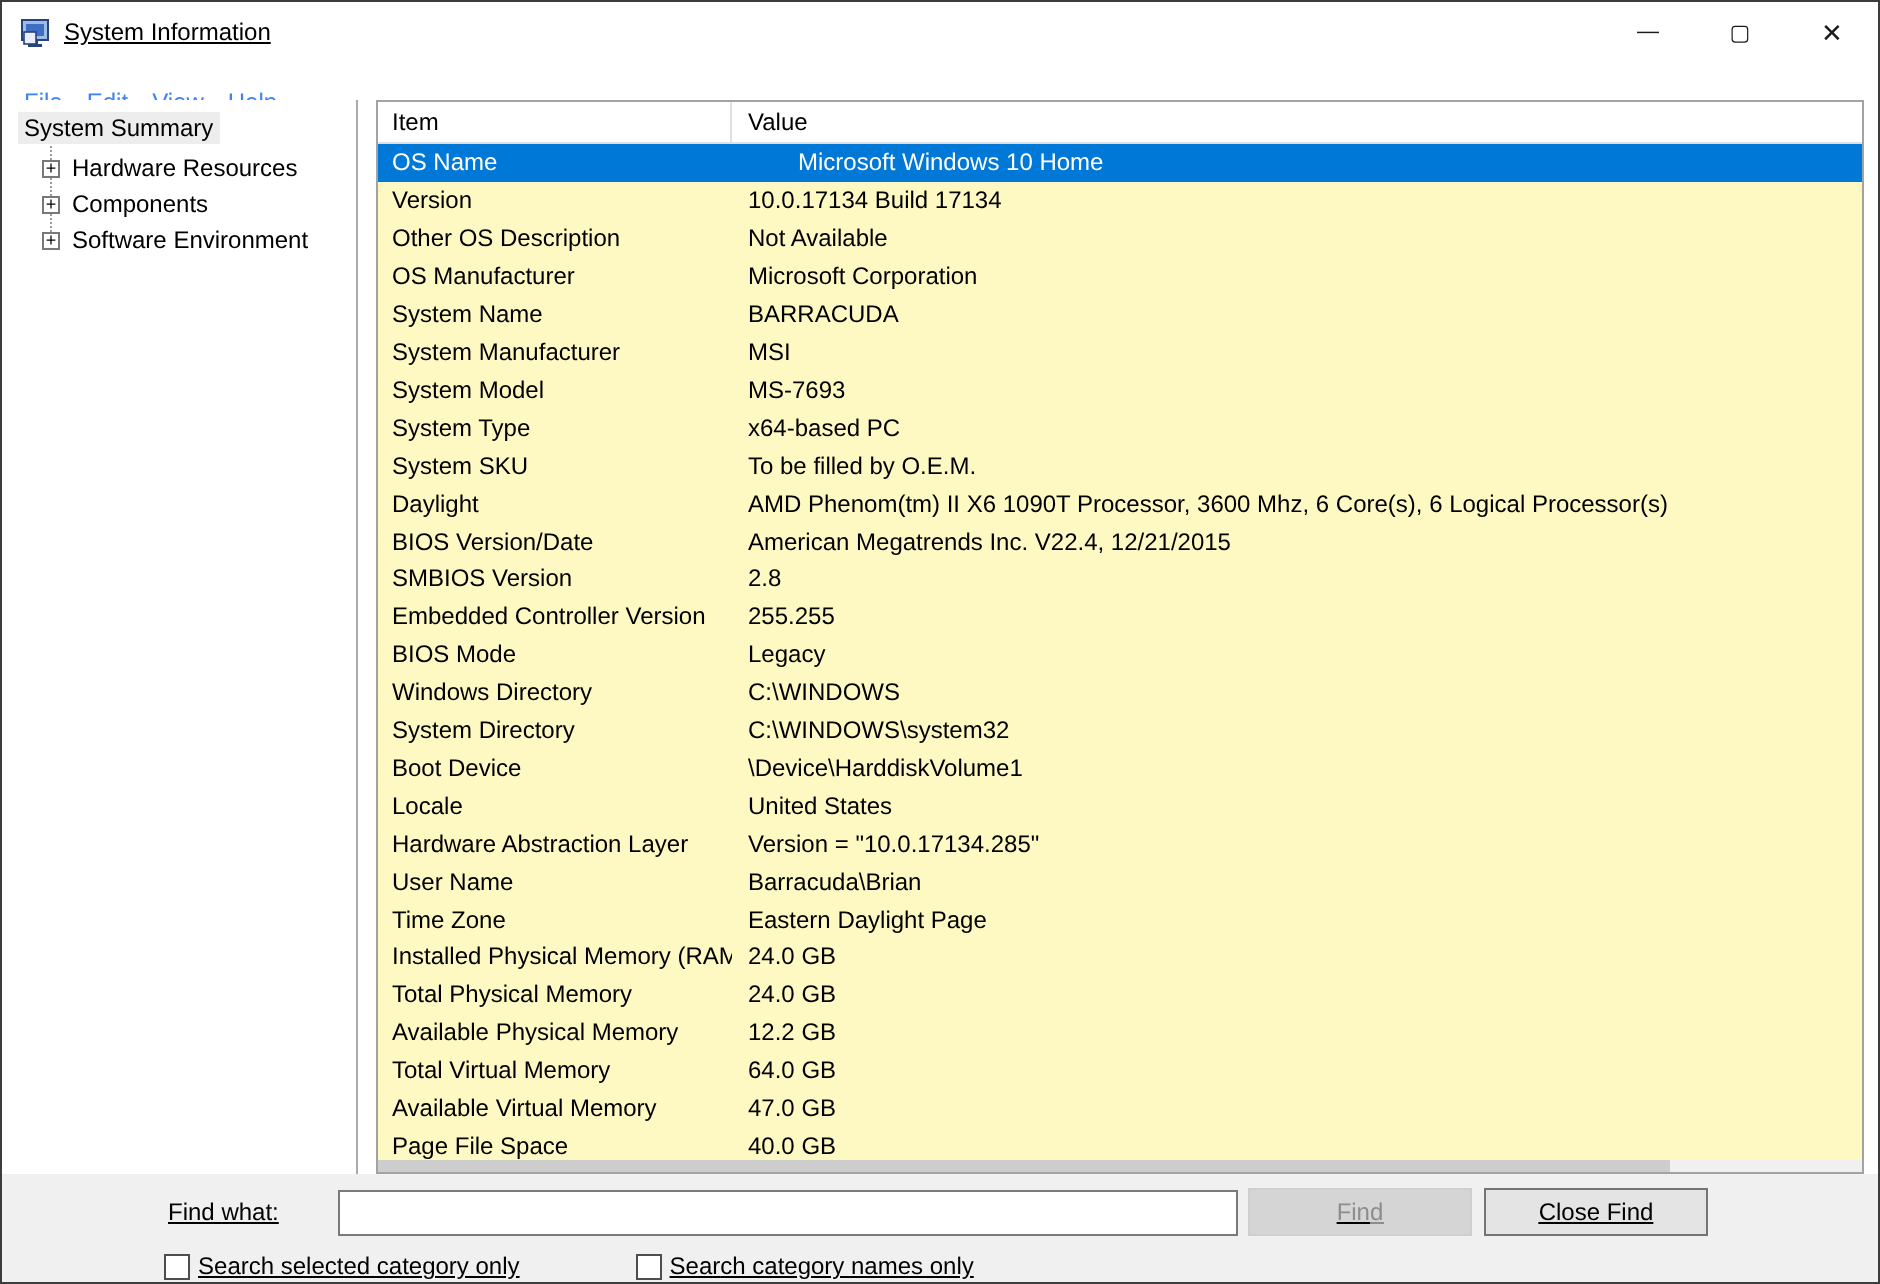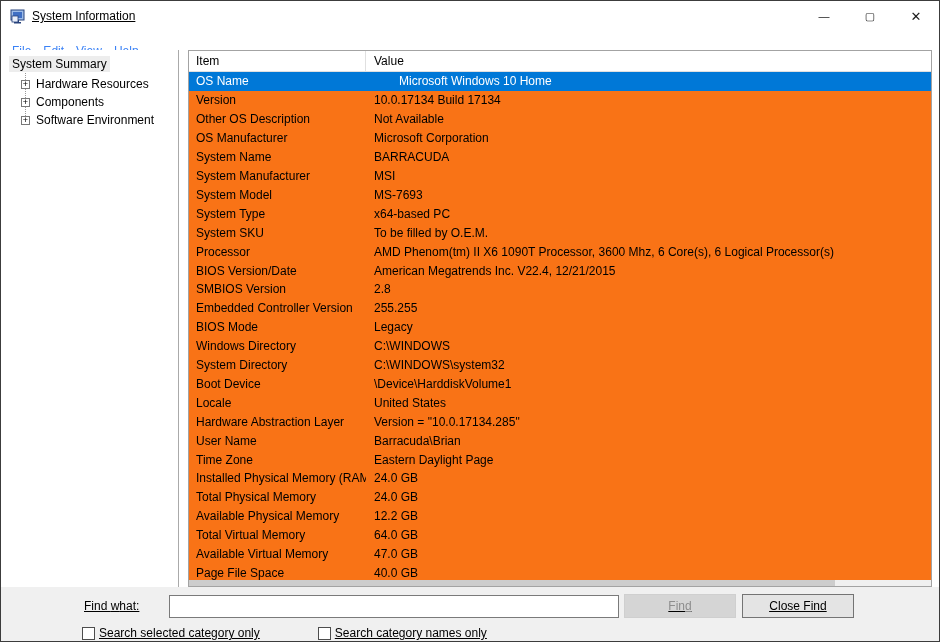--- a/index.html
+++ b/index.html
@@ -33,21 +33,21 @@
   
   .tree-pane { width: 178px; flex: 0 0 auto; border-right: 1px solid #aaaaaa; padding-top: 6px; background: #fff; overflow: hidden; }
   .tree-root { display: inline-block; margin-left: 8px; padding: 1px 3px; background: #ededed; color: #000; }
   .tree-children { position: relative; margin-top: 3px; }
   .tree-children::before { content: ""; position: absolute; left: 24px; top: -2px; height: 47px; border-left: 1px dotted #9a9a9a; }
   .tree-item { height: 18px; display: flex; align-items: center; }
   .expander { position: relative; z-index: 1; width: 9px; height: 9px; flex: 0 0 auto; margin-left: 20px; margin-right: 6px; border: 1px solid #787878; background: #fff; font-size: 9px; line-height: 6px; text-align: center; color: #000; }
   .tree-label { white-space: nowrap; }
 
   
-  .list-pane { flex: 1 1 auto; margin: 0 7px 0 9px; border: 1px solid #a3a3a3; background: #f97316; position: relative; display: flex; flex-direction: column; overflow: hidden; }
+  .list-pane { flex: 1 1 auto; margin: 0 7px 0 9px; border: 1px solid #a3a3a3; background: #fef9c3; position: relative; display: flex; flex-direction: column; overflow: hidden; }
   .lv-header { height: 21px; display: flex; align-items: center; border-bottom: 1px solid #e0e0e0; flex: 0 0 auto; background: #fff; }
   .lv-header .hcol-item { width: 177px; padding-left: 7px; border-right: 1px solid #e0e0e0; height: 100%; display: flex; align-items: center; }
   .lv-header .hcol-value { flex: 1; padding-left: 8px; height: 100%; display: flex; align-items: center; }
   .lv-rows { flex: 1 1 auto; overflow: hidden; }
   .lv-row { display: flex; height: 18.92px; align-items: center; }
   .lv-cell-item { width: 177px; flex: 0 0 auto; padding-left: 7px; white-space: nowrap; overflow: hidden; }
   .lv-cell-value { flex: 1; padding-left: 8px; white-space: nowrap; overflow: hidden; }
   .lv-row.selected { background: var(--sel, #0078d7); color: #fff; gap: 25px; }
   .hscroll { flex: 0 0 auto; height: 6px; background: #f0f0f0; position: relative; }
   .hscroll-thumb { position: absolute; left: 0; top: 0; height: 100%; width: 87%; background: #cdcdcd; }
@@ -165,21 +165,21 @@
     <span class="lv-cell-item">System Type</span>
     <span class="lv-cell-value">x64-based PC</span>
   </div>
 
   <div class="lv-row">
     <span class="lv-cell-item">System SKU</span>
     <span class="lv-cell-value">To be filled by O.E.M.</span>
   </div>
 
   <div class="lv-row">
-    <span class="lv-cell-item">Processor</span>
+    <span class="lv-cell-item">Daylight</span>
     <span class="lv-cell-value">AMD Phenom(tm) II X6 1090T Processor, 3600 Mhz, 6 Core(s), 6 Logical Processor(s)</span>
   </div>
 
   <div class="lv-row">
     <span class="lv-cell-item">BIOS Version/Date</span>
     <span class="lv-cell-value">American Megatrends Inc. V22.4, 12/21/2015</span>
   </div>
 
   <div class="lv-row">
     <span class="lv-cell-item">SMBIOS Version</span>

